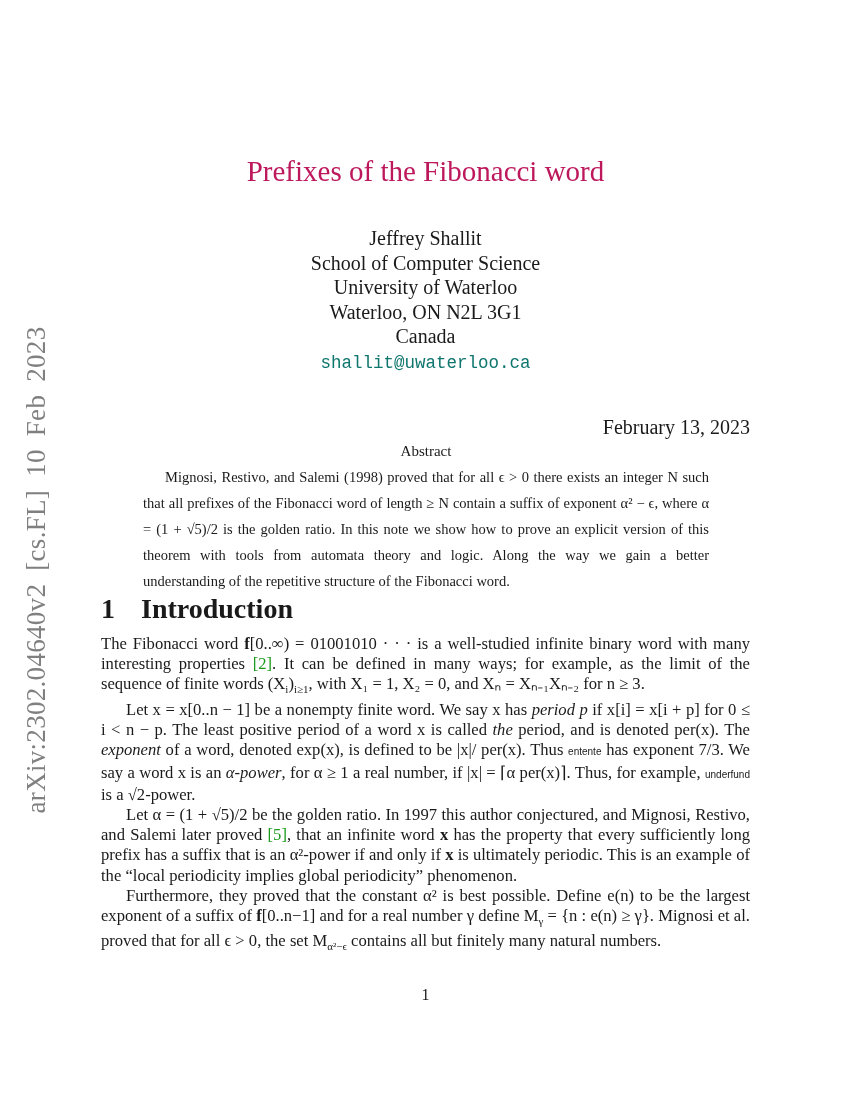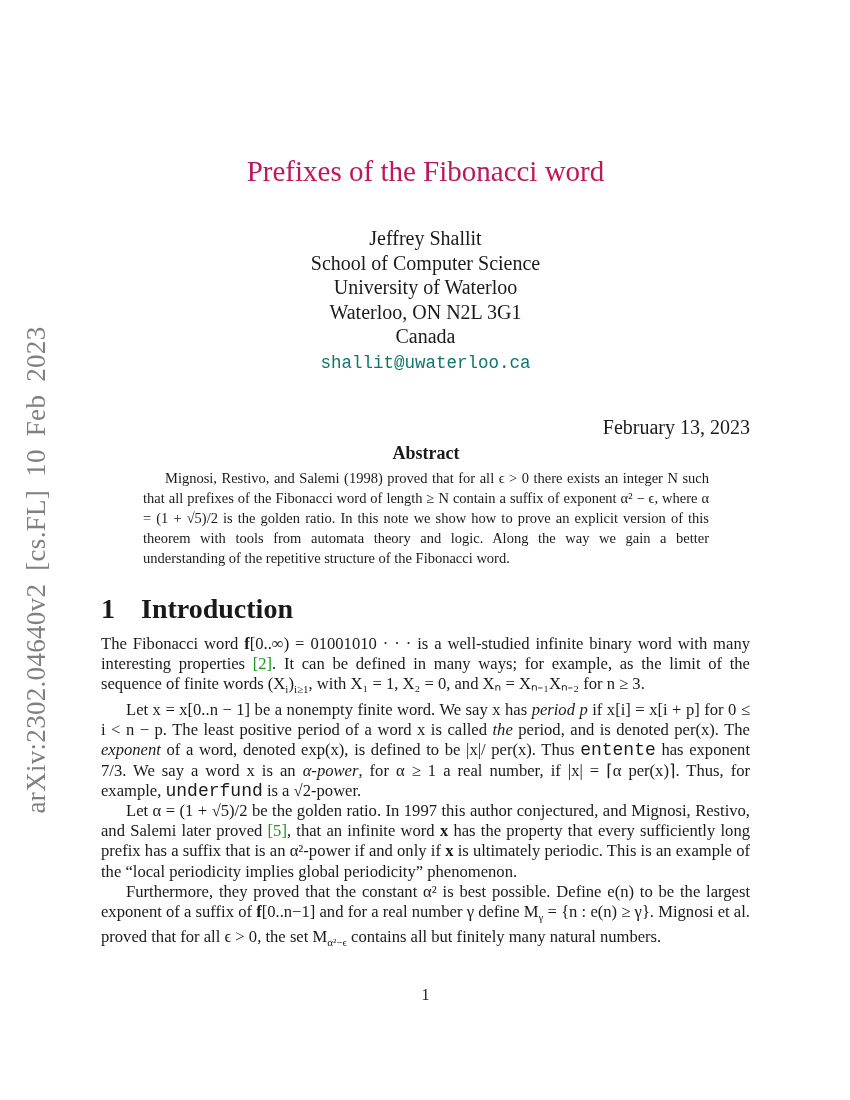--- a/index.html
+++ b/index.html
@@ -79,27 +79,27 @@
 
   .abstract {
     position: absolute;
     left: 42px;
     width: 566px;
     top: 443px;
     font-family: "Liberation Serif", serif;
   }
   .abstract-heading {
     text-align: center;
-    font-weight: bold;
-    font-size: 18px;
+    font-weight: normal;
+    font-size: 15px;
     margin-bottom: 4px;
   }
   .abstract-body {
     font-size: 14.5px;
-    line-height: 20px;
+    line-height: 26px;
     text-align: justify;
     text-indent: 22px;
   }
 
   .section-heading {
     position: absolute;
     left: 0;
     top: 593px;
     font-family: "Liberation Serif", serif;
     font-weight: bold;
@@ -120,21 +120,21 @@
     line-height: 20.2px;
     text-align: justify;
   }
   .body-text p {
     margin: 0;
     text-indent: 25px;
   }
   .body-text p.first { text-indent: 0; }
   .body-text p + p { margin-top: 0; }
   .cite { color: #1a9a1a; }
-  .tt { font-family: Liberation Mono, monospace; font-size: 18px; }
+  .tt { font-family: Liberation Sans, sans-serif; font-size: 10px; }
   .bf { font-weight: bold; font-style: normal; }
 
   .page-number {
     position: absolute;
     left: 0; right: 0;
     top: 986px;
     text-align: center;
     font-family: "Liberation Serif", serif;
     font-size: 16px;
   }

